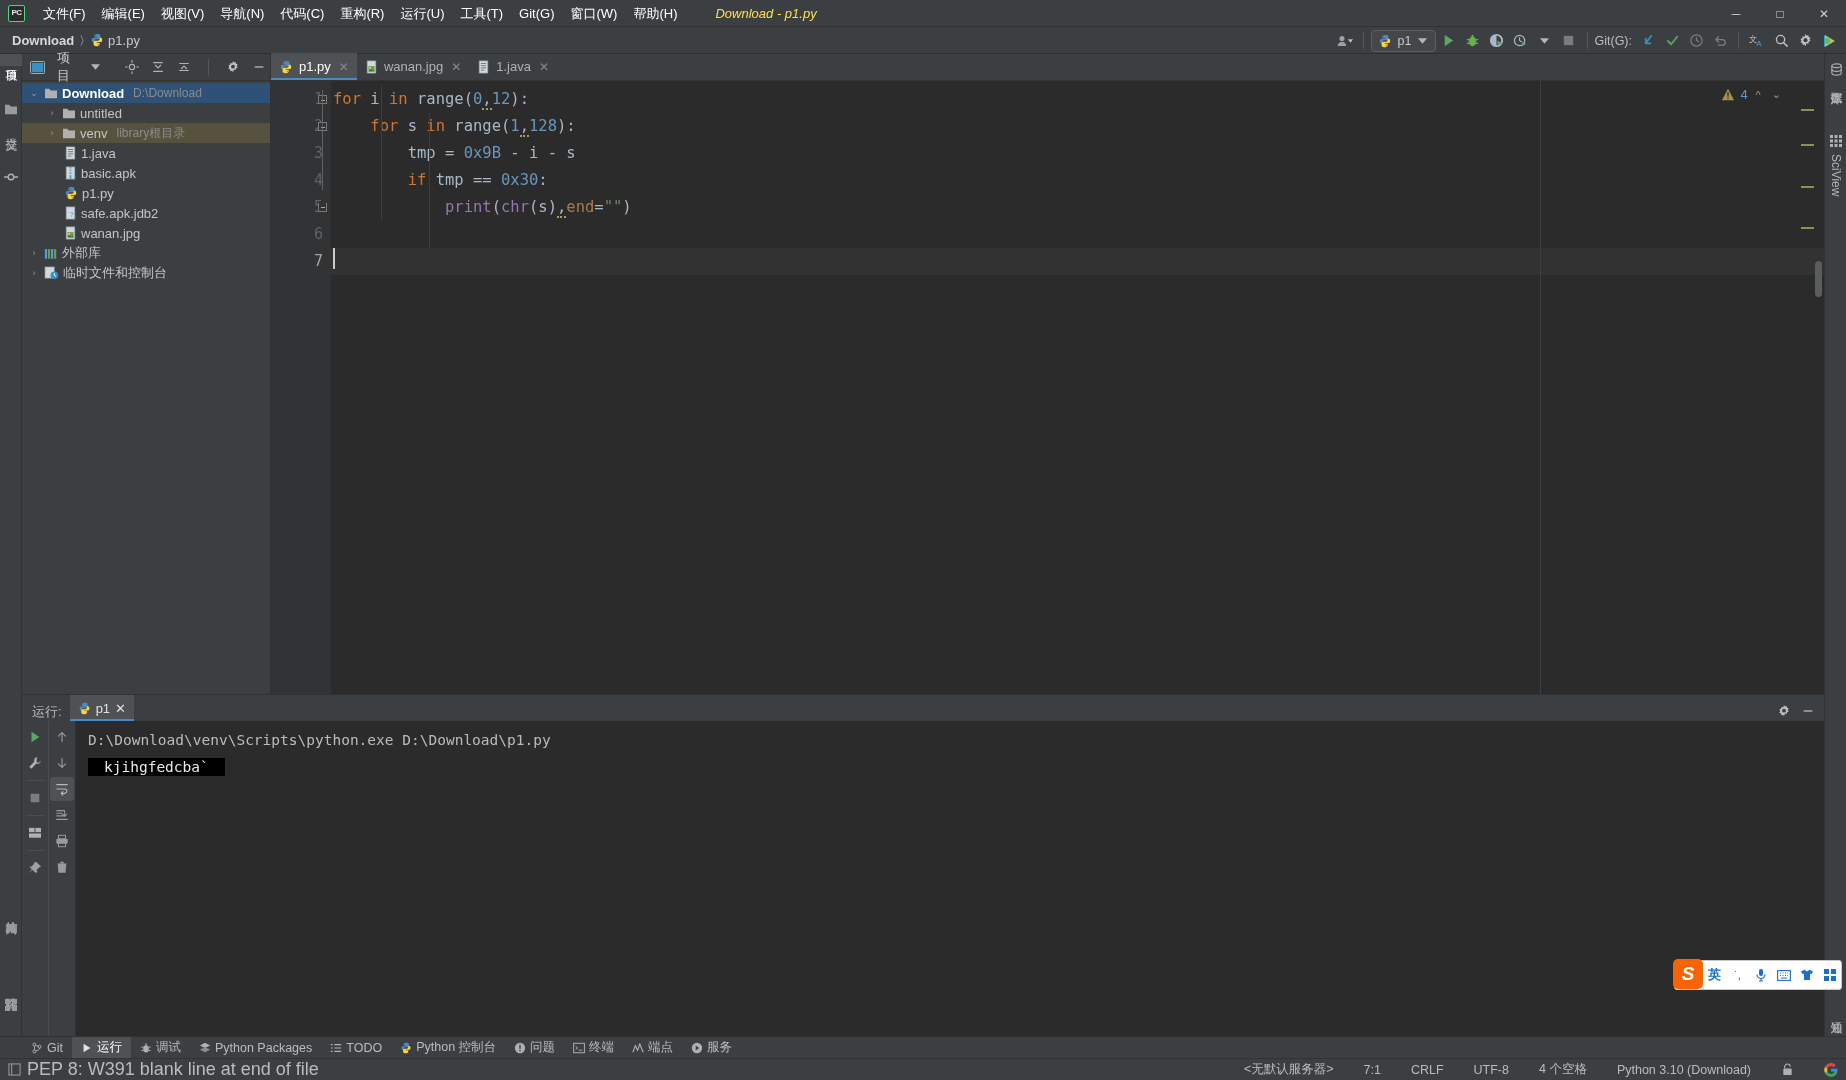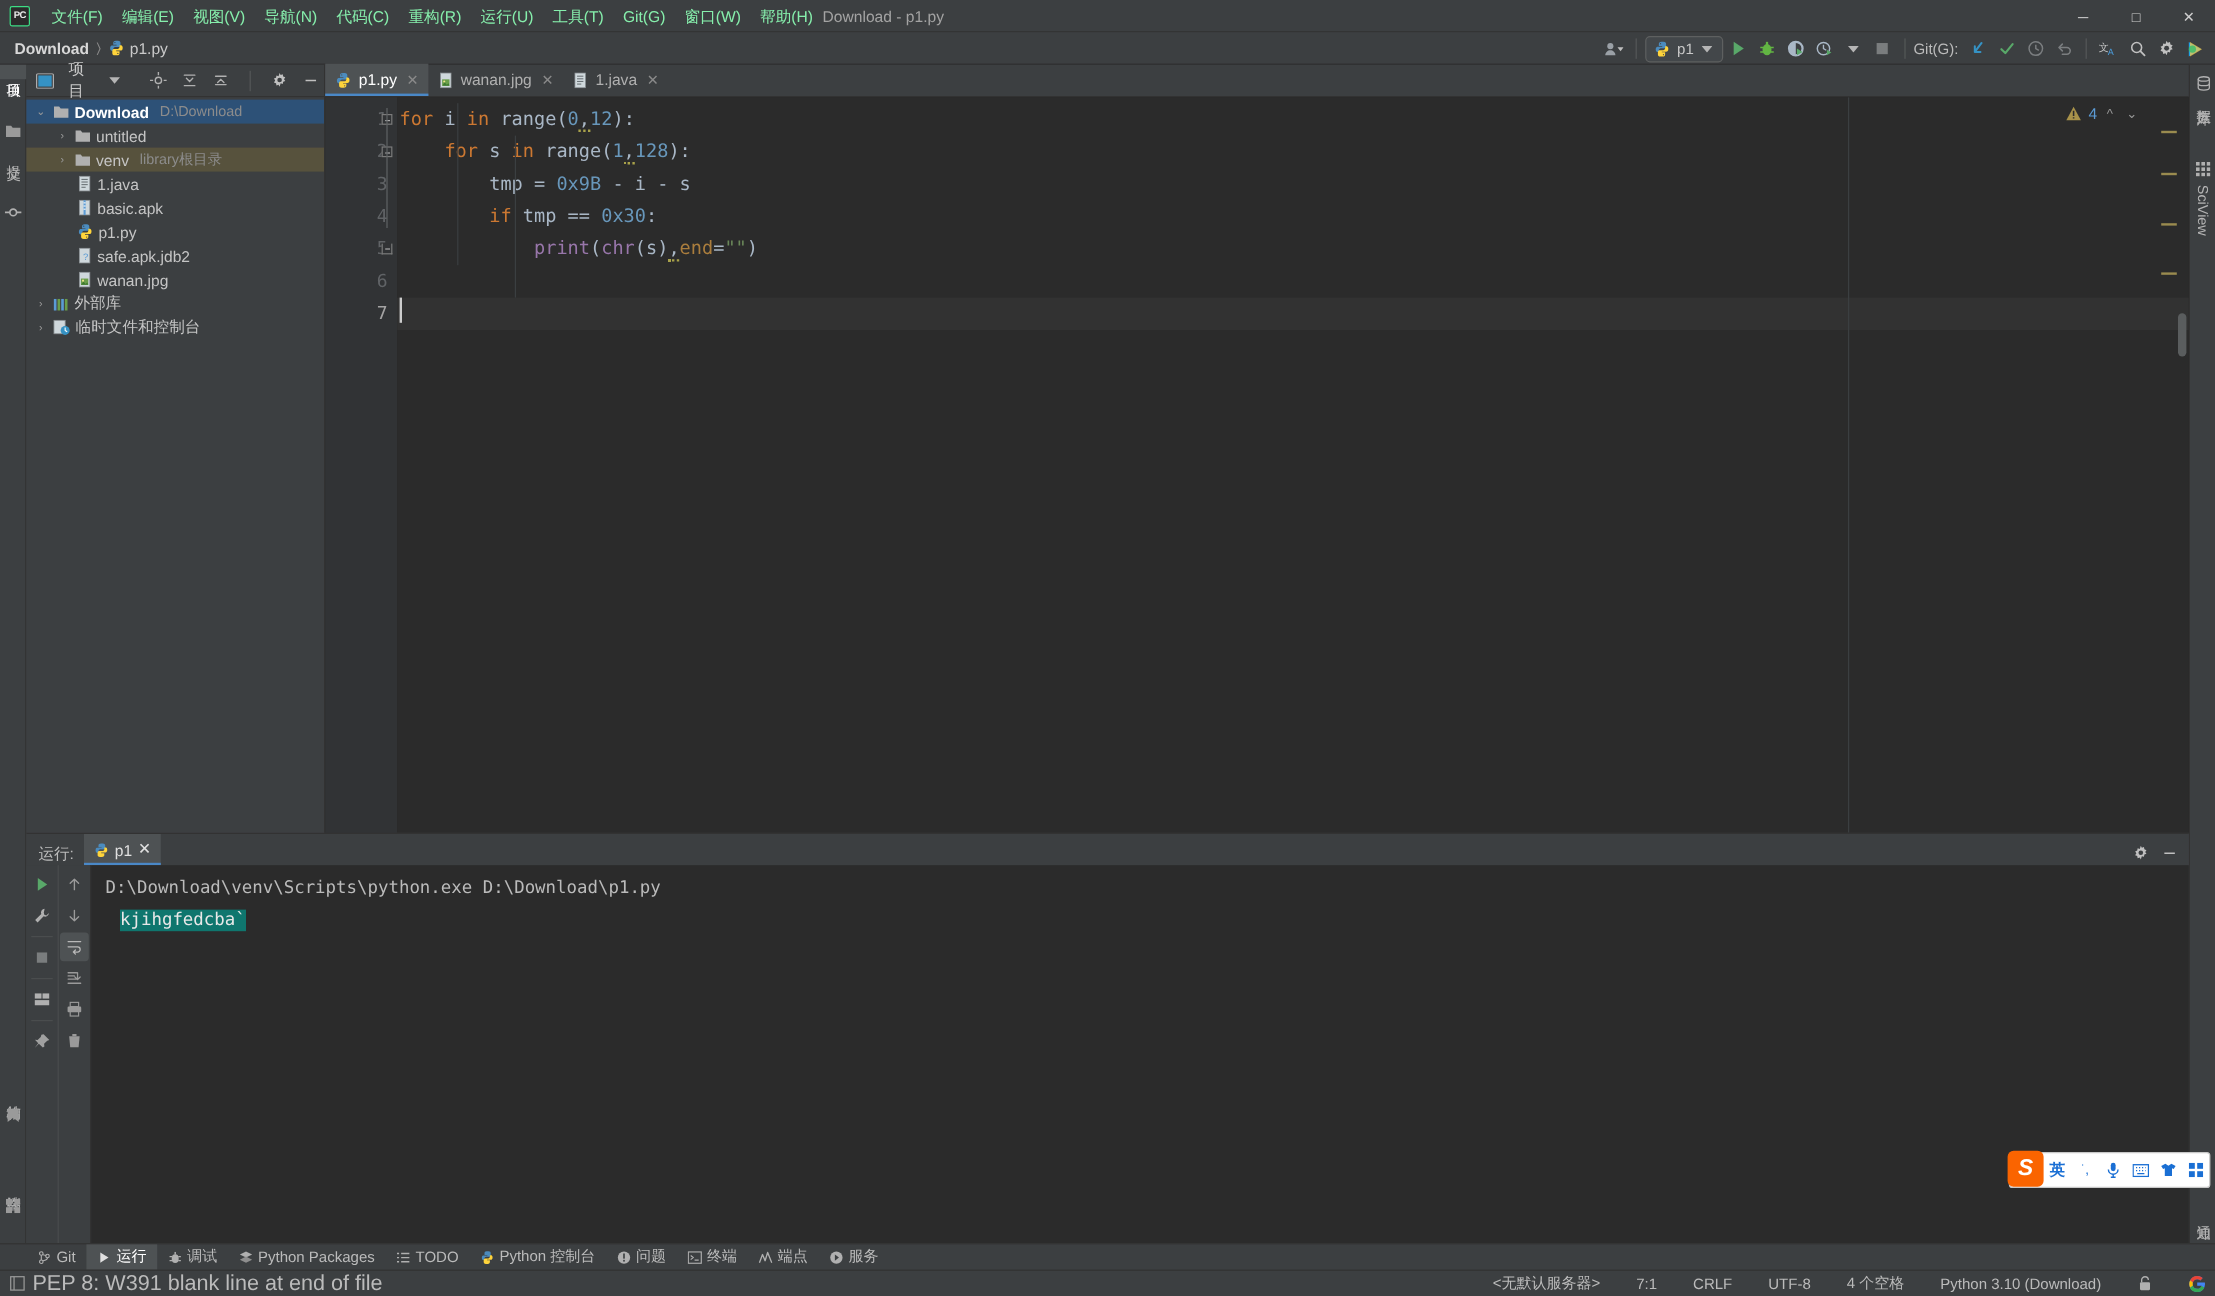--- a/index.html
+++ b/index.html
@@ -22,24 +22,24 @@
   .pc-logo {
     width: 17px; height: 17px; margin-left: 8px; margin-right: 10px;
     border: 1.5px solid #3ddc84; border-radius: 2px; background: #2b2b2b;
     font-size: 8px; font-weight: bold; color: #e8e8e8;
     display: flex; align-items: center; justify-content: center;
     line-height: 1; letter-spacing: -0.5px;
   }
   .menu { display: flex; align-items: center; height: 27px; }
   .menu-item {
     padding: 0 8px; height: 27px; line-height: 27px;
-    font-size: 13px; color: #86efac; white-space: nowrap;
+    font-size: 13px; color: #ffffff; white-space: nowrap;
   }
   .win-title {
-    font-size: 13px; color: #a3a3a3; white-space: nowrap;
+    margin-left: 30px; font-size: 13px; color: #fde047; white-space: nowrap; font-style: italic;
   }
   .win-ctrl { position: absolute; right: 0; top: 0; height: 27px; display: flex; }
   .win-btn {
     width: 44px; height: 27px; display: flex; align-items: center;
     justify-content: center; color: #cfcfcf; font-size: 12px;
   }
 
   
   .navbar {
     position: absolute; top: 27px; left: 0; width: 1846px; height: 27px;
@@ -231,21 +231,21 @@
   .ticon.on { background: #4e5254; }
   .tsep { width: 18px; height: 1px; background: #4a4d4e; margin: 3px 0; }
   .console {
     flex: 1; background: #2b2b2b; padding: 6px 0 0 12px; position: relative;
     overflow: hidden;
   }
   .coline {
     font-family: "DejaVu Sans Mono", "Liberation Mono", monospace;
     font-size: 14.5px; line-height: 27px; color: #bbbbbb; white-space: pre;
   }
-  .sel-out { background: #0f766e; color: #e8e8e8; padding: 1px 0; margin-left: 12px; }
+  .sel-out { background: #000000; color: #e8e8e8; padding: 1px 16px; }
 
   
   .bottombar {
     position: absolute; left: 0; right: 0; bottom: 22px; height: 22px;
     background: #3c3f41; display: flex; align-items: center;
     border-top: 1px solid #323232;
   }
   .bb-item {
     display: flex; align-items: center; gap: 4px; height: 22px;
     padding: 0 9px; font-size: 12.5px; color: #bbbbbb; white-space: nowrap;

